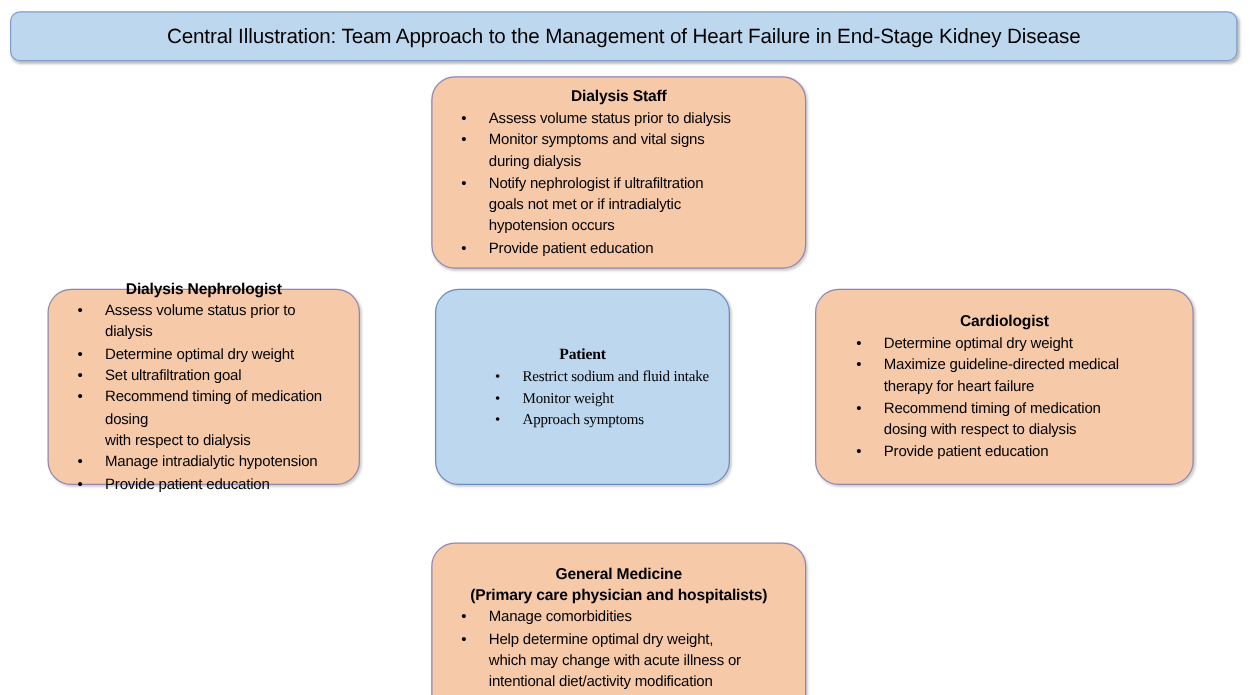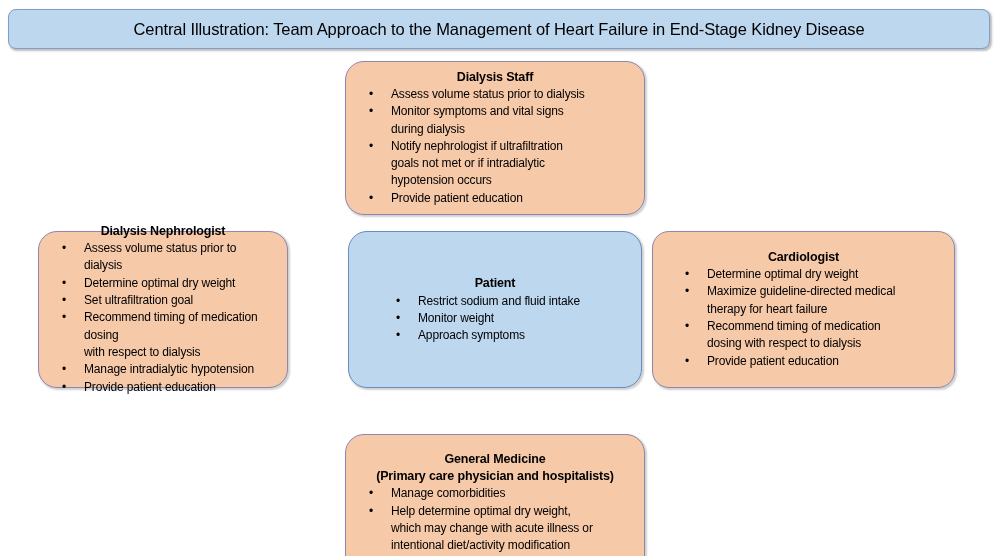--- a/index.html
+++ b/index.html
@@ -41,22 +41,22 @@
   .bullets li {
     position:relative;
     padding-left:33px; padding-right:2px;
     font-size:12px; line-height:17.3px; letter-spacing:-0.15px;
     white-space:pre-line;
   }
   .bullets li::before { content:"\2022"; position:absolute; left:11px; top:0; }
 
   #box-dialysis-staff   { left:345px; top:61px;  width:300px; height:154px; }
   #box-nephrologist     { left:38px;  top:231px; width:250px; height:157px; }
-  #box-patient          { left:348px; top:231px; width:294px; height:157px; }
-  #box-cardiologist     { left:652px; top:231px; width:303px; height:157px;border-radius:17px; }
+  #box-patient          { left:348px; top:231px; width:236px; height:157px;font-family:Liberation Serif, serif; }
+  #box-cardiologist     { left:652px; top:231px; width:303px; height:157px; }
   #box-general-medicine { left:345px; top:394px; width:300px; height:155px;margin-top:40px; }
 
   #box-patient .bullets li { padding-left:57px; }
   #box-patient .bullets li::before { left:35px; }
   #box-patient .box-title { margin-bottom:1px; }
 
   #box-cardiologist .bullets li { padding-left:42px; }
   #box-cardiologist .bullets li::before { left:20px; }
 </style>
 </head>

